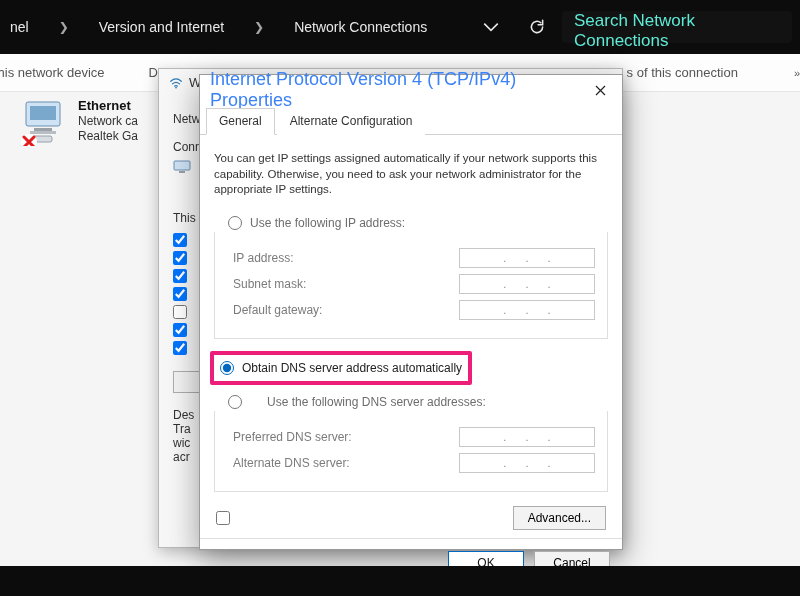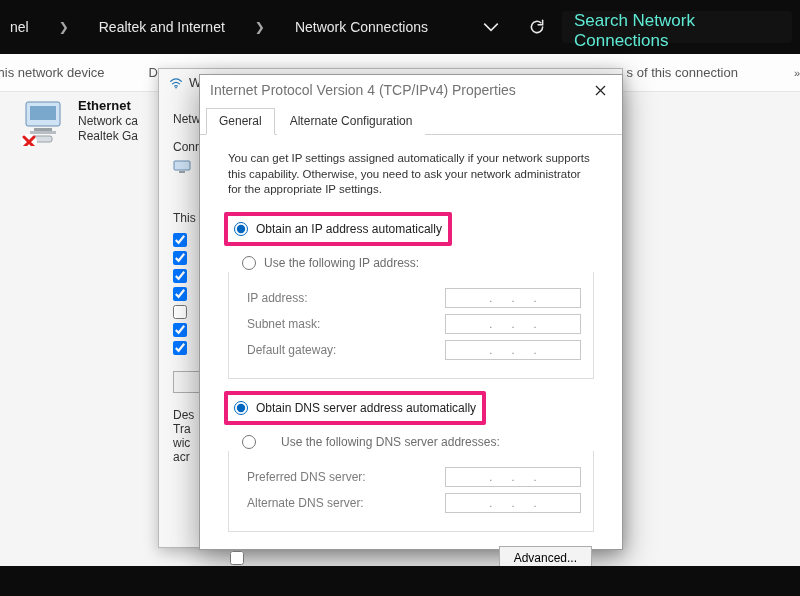--- a/index.html
+++ b/index.html
@@ -34,26 +34,26 @@
     .dlg-wifi .body { padding:10px 14px; }
     .dlg-wifi .row { margin:6px 0; }
     .dlg-wifi .checks { margin:4px 0; }
     .dlg-wifi .check { display:flex; align-items:center; gap:6px; padding:2px 0; }
     .dlg-wifi .check input { width:14px; height:14px; }
     .dlg-wifi .btn-stub { display:inline-block; height:22px; width:32px; border:1px solid #adadad; background:#f3f3f3; }
     .dlg-wifi .des { margin-top:8px; }
 
     
     .dlg-ipv4 { position:absolute; left:199px; top:74px; width:424px; height:476px; background:#fff; border:1px solid #9a9a9a; box-shadow:0 10px 30px rgba(0,0,0,.38); font-size:12px; color:#222; }
-    .dlg-ipv4 .titlebar { display:flex; align-items:center; height:30px; padding:0 10px; font-size:14px; color:#737373; }
+    .dlg-ipv4 .titlebar { display:flex; align-items:center; height:30px; padding:0 10px; font-size:18px; color:#3b82f6; }
     .dlg-ipv4 .close { margin-left:auto; width:24px; height:24px; display:flex; align-items:center; justify-content:center; font-size:12px; cursor:default; }
     .tabs { display:flex; border-bottom:1px solid #d0d0d0; padding:0 6px; gap:2px; margin-top:2px;}
     .tab { padding:5px 12px 6px; font-size:12px; color:#333; border:1px solid transparent; border-bottom:none; position:relative; top:1px; background:#fff;}
     .tab.active { border-color:#d0d0d0; border-bottom:1px solid #fff; }
-    .dlg-body { padding:10px 28px 8px; }
+    .dlg-body { padding:10px 14px 8px; }
     .intro { font-size:11.5px; color:#333; line-height:1.35; margin:6px 0 14px; }
 
     .radio-row { display:flex; align-items:center; gap:8px; padding:4px 2px; font-size:12px; }
     .radio-row input[type=radio] { width:14px; height:14px; accent-color:#0067c0; }
     .highlight { border:4px solid #ec1e79; margin:0 0 4px -4px; padding:2px 4px 2px 4px; display:inline-flex; align-items:center; border-radius:2px; }
     .radio-row.muted { color:#6d6d6d; }
     .group-box { border:1px solid #dedede; border-top:none; margin-top:-2px; padding:10px 12px 12px 18px; position:relative; }
     .group-box .line { display:flex; align-items:center; justify-content:space-between; margin:6px 0; }
     .group-box .line label { font-size:12px; color:#7b7b7b; }
     .ip-input { width:136px; height:20px; border:1px solid #c8c8c8; background:#fff; font-size:12px; color:#666; text-align:center; letter-spacing:6px; display:flex; align-items:center; justify-content:center;}
@@ -69,21 +69,21 @@
     
     .bottombar { position:absolute; left:0; right:0; bottom:0; height:30px; background:#0c0c0c; }
   </style>
 </head>
 <body>
 
 <div class="topbar">
   <div class="bc">
     <span class="bc-part">nel</span>
     <span class="bc-sep">❯</span>
-    <span class="bc-part">Realtek and Internet</span>
+    <span class="bc-part">Version and Internet</span>
     <span class="bc-sep">❯</span>
     <span class="bc-part">Network Connections</span>
   </div>
   <div class="nav-icons">
     <div class="nav-icon">
       <svg viewBox="0 0 16 16">
           <path d="M2 5l6 6 6-6" fill="none" stroke="currentColor" stroke-width="1.4"></path>
         </svg>
     </div>
     <div class="nav-icon">
@@ -186,26 +186,20 @@
 
   <div class="tabs">
     <div class="tab active">General</div>
     <div class="tab">Alternate Configuration</div>
   </div>
 
   <div class="dlg-body">
     <p class="intro">You can get IP settings assigned automatically if your network supports this capability. Otherwise, you need to ask your network administrator for the appropriate IP settings.</p>
 
     
-    <div class="highlight">
-      <div class="radio-row">
-        <input type="radio" name="ipmode" checked="" style="">
-        <span>Obtain an IP address automatically</span>
-      </div>
-    </div>
     <div class="radio-row muted" style="margin-left:12px; margin-top:2px;">
       <input type="radio" name="ipmode" style="">
       <span>Use the following IP address:</span>
     </div>
     <div class="group-box">
       <div class="line">
           <label>IP address:</label>
           <div class="ip-input ip-dots"></div>
         </div>
       <div class="line">

